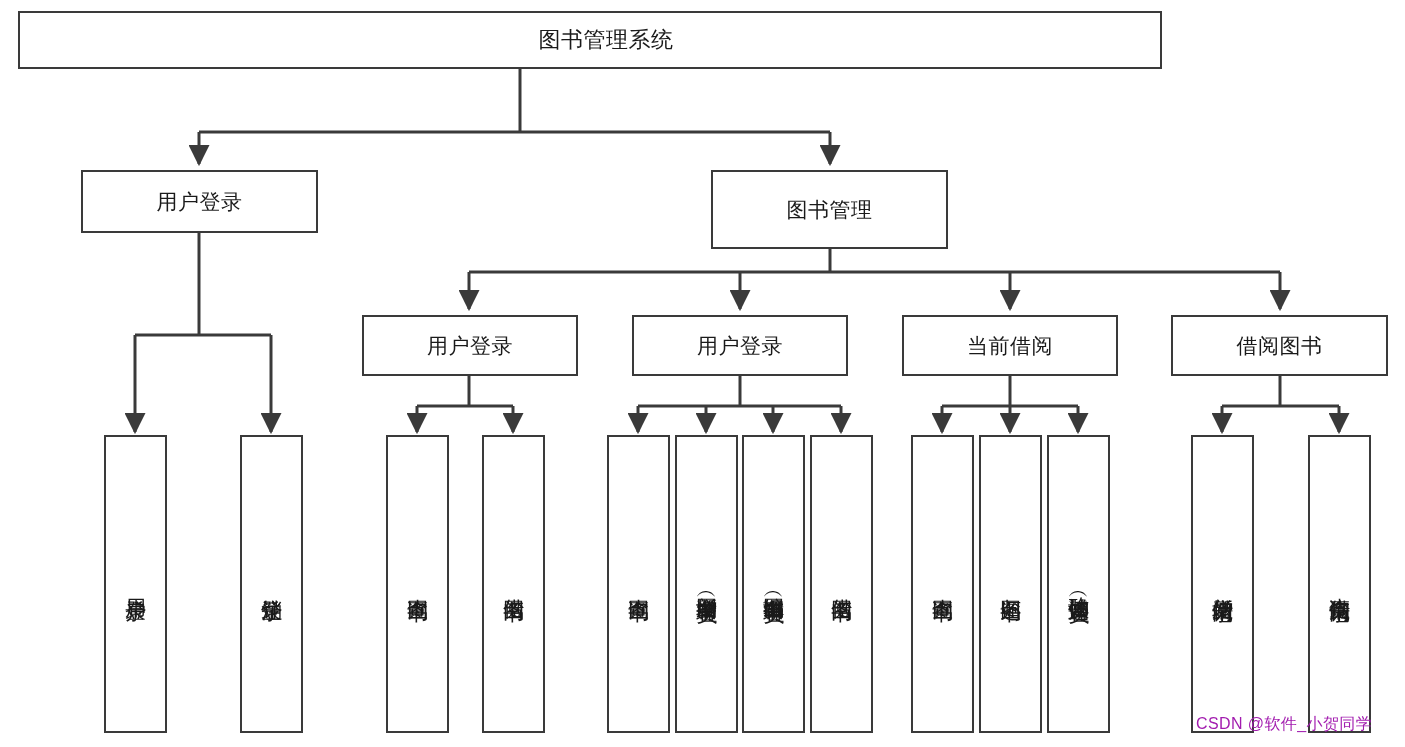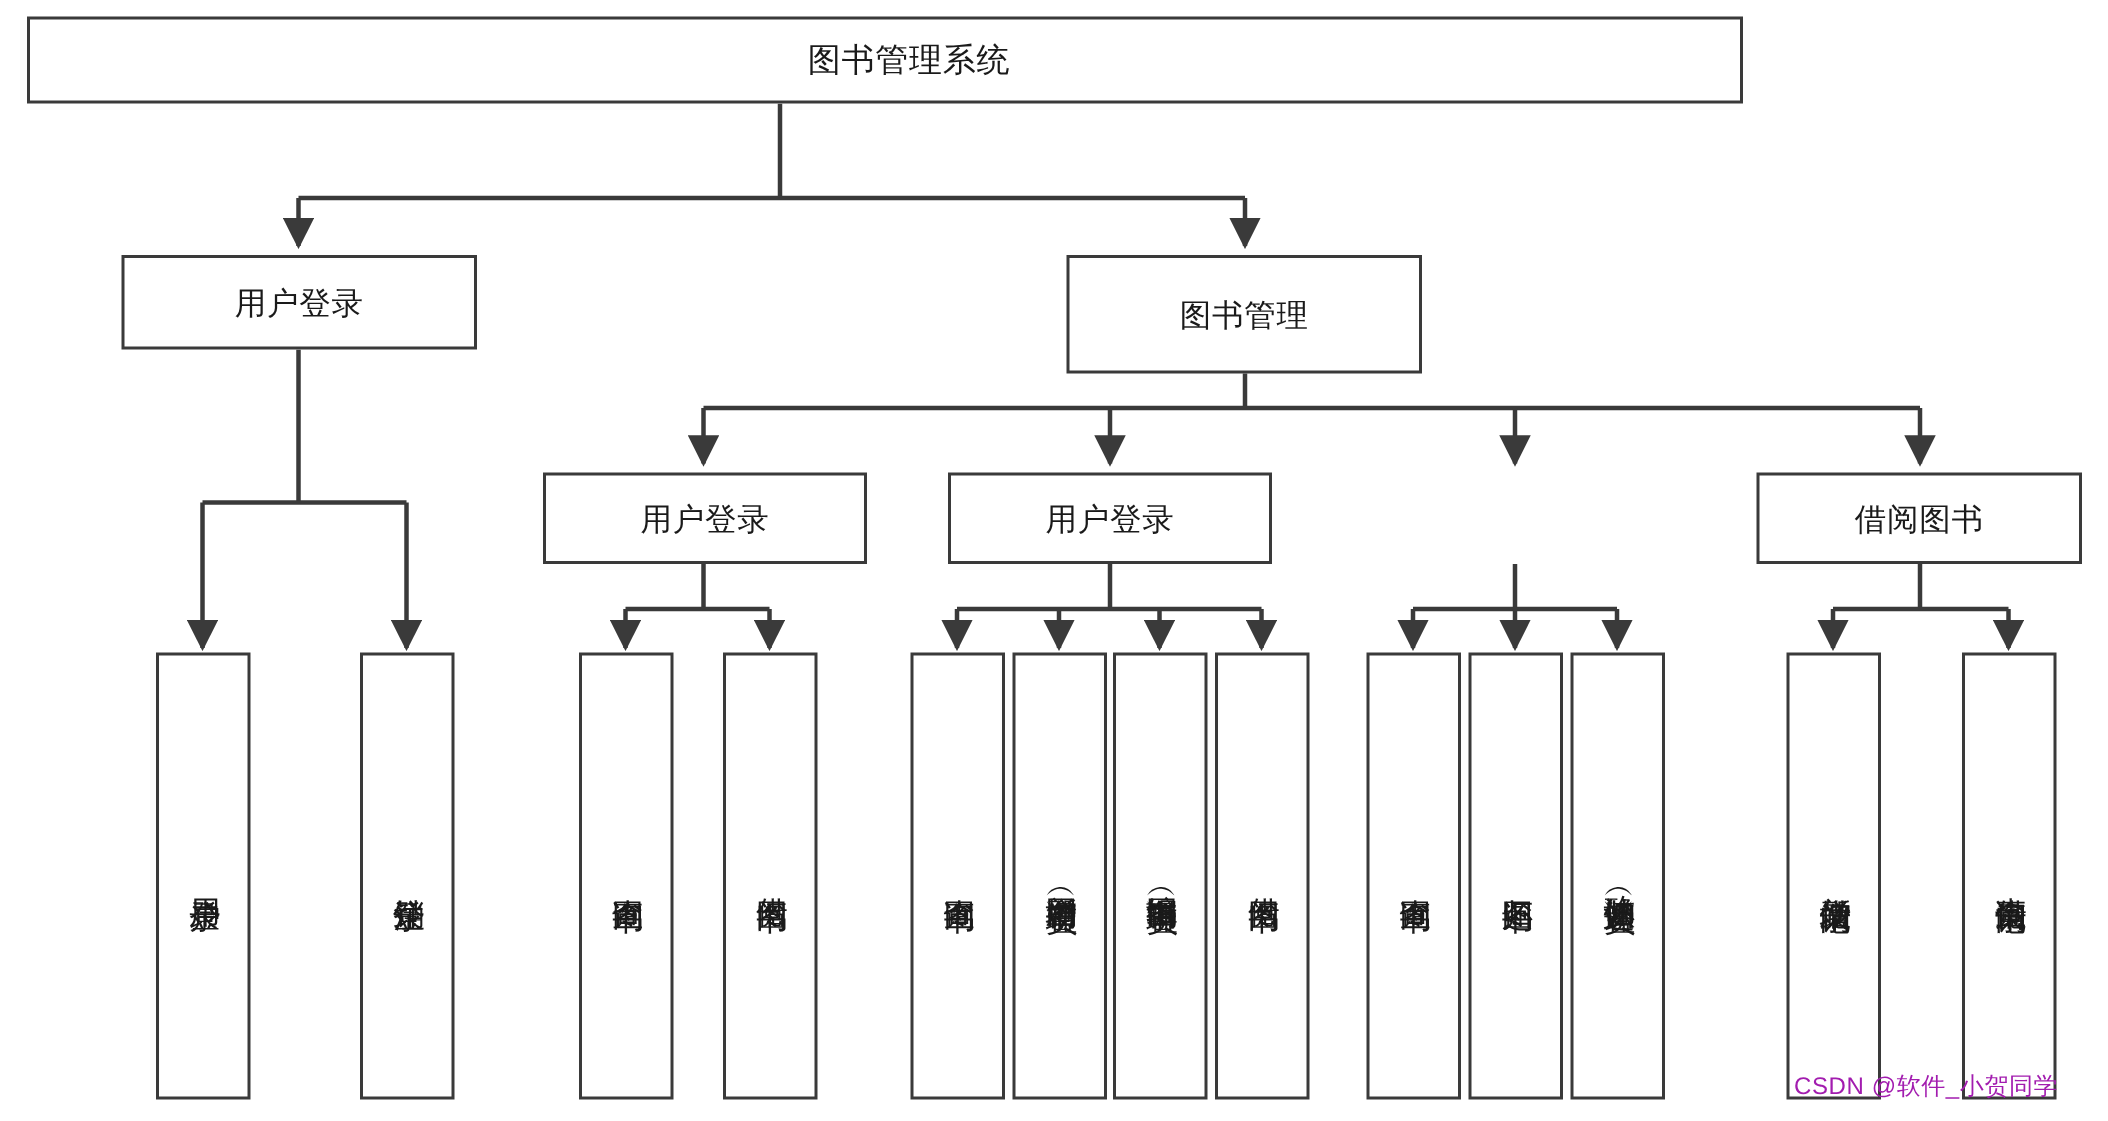--- a/index.html
+++ b/index.html
@@ -127,20 +127,23 @@
   <div class="node" style="left:711px; top:170px; width:237px; height:79px;">
     <span class="node-h">图书管理</span>
   </div>
 
   <div class="node" style="left:362px; top:315px; width:216px; height:61px;">
     <span class="node-h">用户登录</span>
   </div>
   <div class="node" style="left:632px; top:315px; width:216px; height:61px;">
     <span class="node-h">用户登录</span>
   </div>
+  <div class="node" style="left:902px; top:315px; width:216px; height:61px;">
+    <span class="node-h">当前借阅</span>
+  </div>
   <div class="node" style="left:1171px; top:315px; width:217px; height:61px;">
     <span class="node-h">借阅图书</span>
   </div>
 
   <div class="node" style="left:104px; top:435px; width:63px; height:298px;">
     <span class="node-v">用户登录</span>
   </div>
   <div class="node" style="left:240px; top:435px; width:63px; height:298px;">
     <span class="node-v">注销登录</span>
   </div>

